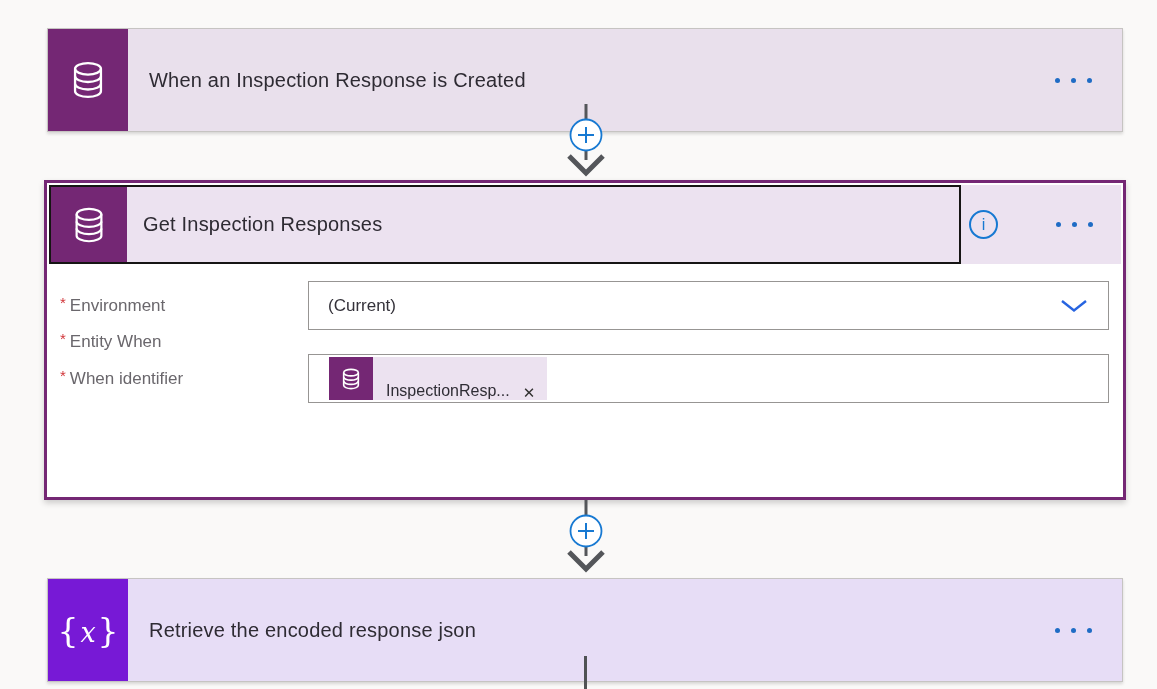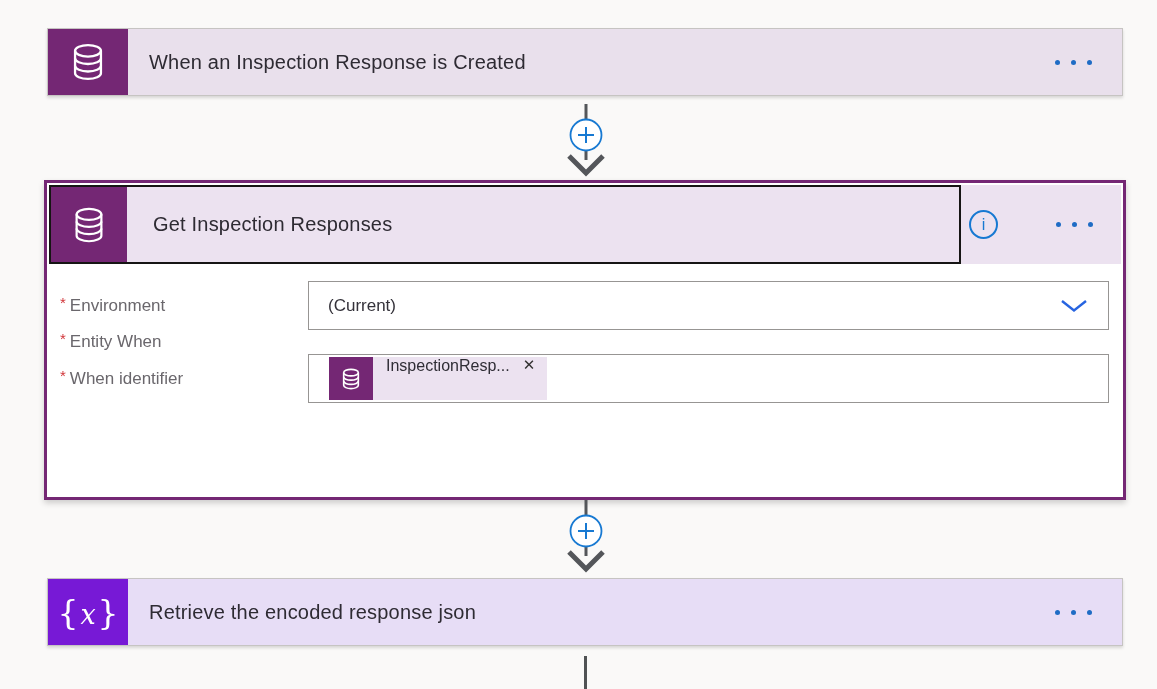--- a/index.html
+++ b/index.html
@@ -2,21 +2,21 @@
 <html><head>
 <meta charset="utf-8">
 <style>
   html,body{margin:0;padding:0;}
   .canvas{
     position:relative;width:1157px;height:689px;overflow:hidden;
     background:#faf9f8;font-family:"Liberation Sans",sans-serif;
   }
   
   .flowcard{
-    position:absolute;left:47px;width:1076px;height:68px;
+    position:absolute;left:47px;width:1076px;height:104px;
     display:flex;align-items:stretch;box-sizing:border-box;
     border:1px solid #c6c4c2;box-shadow:0 2px 3px rgba(0,0,0,.14);
     cursor:pointer;
   }
   .trigger-card{top:28px;background:#e9e0ec;}
   .variable-card{top:578px;background:#e7ddf6;}
   .icon-tile{
     flex:0 0 80px;display:flex;align-items:center;justify-content:center;
     background:#742774;
   }
@@ -41,21 +41,21 @@
     box-shadow:0 3px 6px rgba(0,0,0,.18);
   }
   .action-header{
     margin:2px;height:79px;background:#ece2f0;display:flex;align-items:stretch;
   }
   .title-region{
     width:912px;box-sizing:border-box;border:2px solid #161514;
     display:flex;align-items:stretch;cursor:pointer;background:#ece2f0;
   }
   .title-region .icon-tile{flex:0 0 76px;}
-  .title-region .card-title{padding-left:26px;text-align:right;}
+  .title-region .card-title{padding-left:16px;text-align:right;}
   .header-right{
     flex:1;display:flex;align-items:center;justify-content:flex-end;
     gap:46px;padding-right:28px;
   }
   .info-circle{
     width:29px;height:29px;border:2.5px solid #1779d2;border-radius:50%;
     display:flex;align-items:center;justify-content:center;
     color:#1779d2;font-size:16px;background:transparent;cursor:pointer;
     box-sizing:border-box;padding:0;
   }
@@ -71,21 +71,21 @@
     position:relative;cursor:text;
   }
   .field-value{font-size:17px;color:#34323a;}
   .dd-chevron{
     position:absolute;right:20px;top:50%;transform:translateY(-50%);
     border:none;background:transparent;padding:0;cursor:pointer;line-height:0;
   }
   
   .token-host{padding:2px 52px 2px 20px;}
   .token-pill{
-    display:inline-flex;align-items:flex-start;height:43px;background:#ece2f0;cursor:pointer;
+    display:inline-flex;align-items:flex-end;height:43px;background:#ece2f0;cursor:pointer;
   }
   .token-icon{
     width:44px;height:43px;background:#742774;
     display:flex;align-items:center;justify-content:center;flex:0 0 44px;
   }
   .token-label{font-size:16px;color:#2f2d35;padding:0 8px 0 13px;white-space:nowrap;}
   .token-x{
     border:none;background:transparent;font-size:15px;color:#323130;
     padding:0 12px 0 5px;cursor:pointer;line-height:1;
   }

